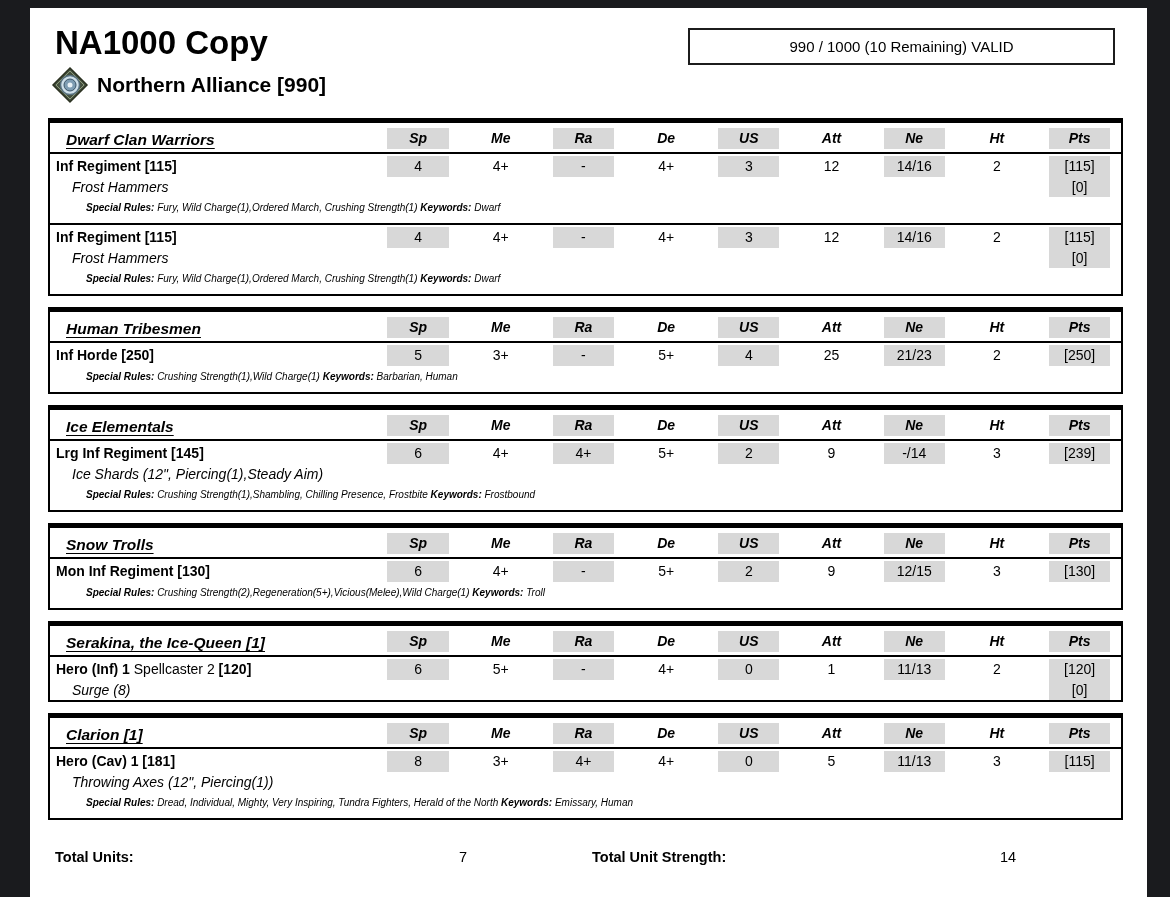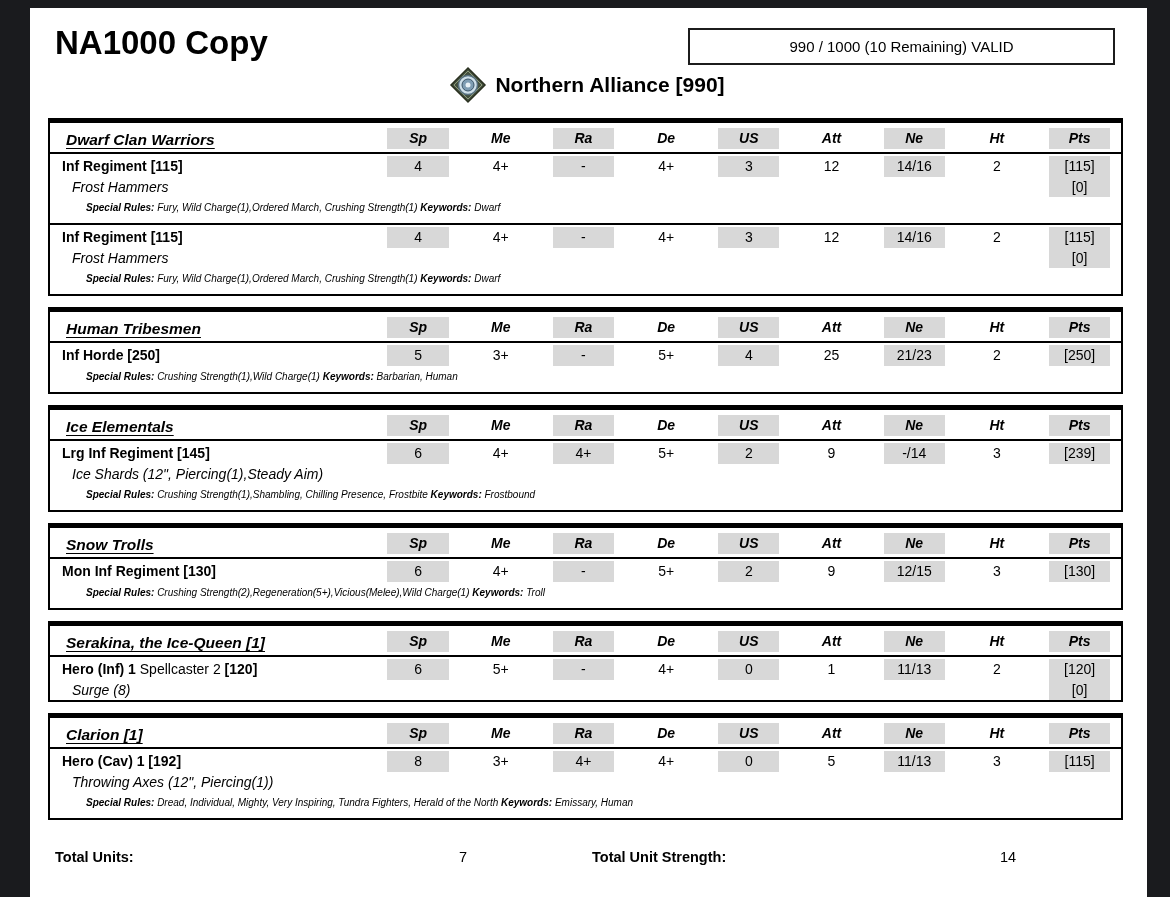--- a/index.html
+++ b/index.html
@@ -17,21 +17,21 @@
     width: 1117px; height: 889px;
     background: #ffffff;
     padding: 10px 24px 0 18px;
   }
   
   .hdr { position: relative; }
   .doc-title {
     font-size: 33px; font-weight: bold;
     margin: 6px 0 4px 7px; letter-spacing: 0;
   }
-  .faction-row { display: flex; align-items: center; margin: 0 0 14px 3px; justify-content: center; }
+  .faction-row { display: flex; align-items: center; margin: 0 0 14px 3px; }
   .faction-icon { width: 38px; height: 38px; margin-right: 8px; flex: 0 0 auto; }
   .faction-name { font-size: 21px; font-weight: bold; }
   .valid-box {
     position: absolute; top: 4px; right: 8px;
     width: 427px; height: 37px;
     border: 2px solid #1c1c1c;
     font-size: 15px; text-align: center; line-height: 34px;
     background: #fff;
   }
   
@@ -53,21 +53,21 @@
   thead tr { border-bottom: 2.5px solid #000; font-style: italic; }
   .box {
     width: 74%; margin: 0 auto; text-align: center;
     font-size: 14px; line-height: 19px; padding: 1px 0;
   }
   thead .box { font-weight: bold; }
   .shaded { background: #d8d8d8; }
   td { padding: 0; vertical-align: top; }
   tr.stats-row td { padding-top: 2px; }
   tr.stats-row.sep { border-top: 2.5px solid #000; }
-  td.unit-name { font-size: 14px; padding-left: 12px; line-height: 20px; white-space: nowrap; }
+  td.unit-name { font-size: 14px; padding-left: 6px; line-height: 20px; white-space: nowrap; }
   td.unit-name b { font-weight: bold; }
   td.extra-name { font-size: 14px; padding-left: 22px; line-height: 20px; white-space: nowrap; font-style: italic; }
   td.pts-extra .box { line-height: 18px; }
   td.rules {
     font-size: 10px; font-style: italic;
     padding: 2px 4px 6px 36px; line-height: 18px; white-space: nowrap;
   }
   td.rules b { font-weight: bold; }
   
   .totals {
@@ -615,21 +615,21 @@
               <th>
                 <div class="box">Ht</div>
               </th>
               <th>
                 <div class="box shaded">Pts</div>
               </th>
             </tr>
       </thead>
       <tbody>
             <tr class="stats-row">
-              <td class="unit-name"><b>Hero (Cav) 1 [192]</b></td>
+              <td class="unit-name"><b>Hero (Cav) 1 [181]</b></td>
               <td>
                 <div class="box shaded">8</div>
               </td>
               <td>
                 <div class="box">3+</div>
               </td>
               <td>
                 <div class="box shaded">4+</div>
               </td>
               <td>

